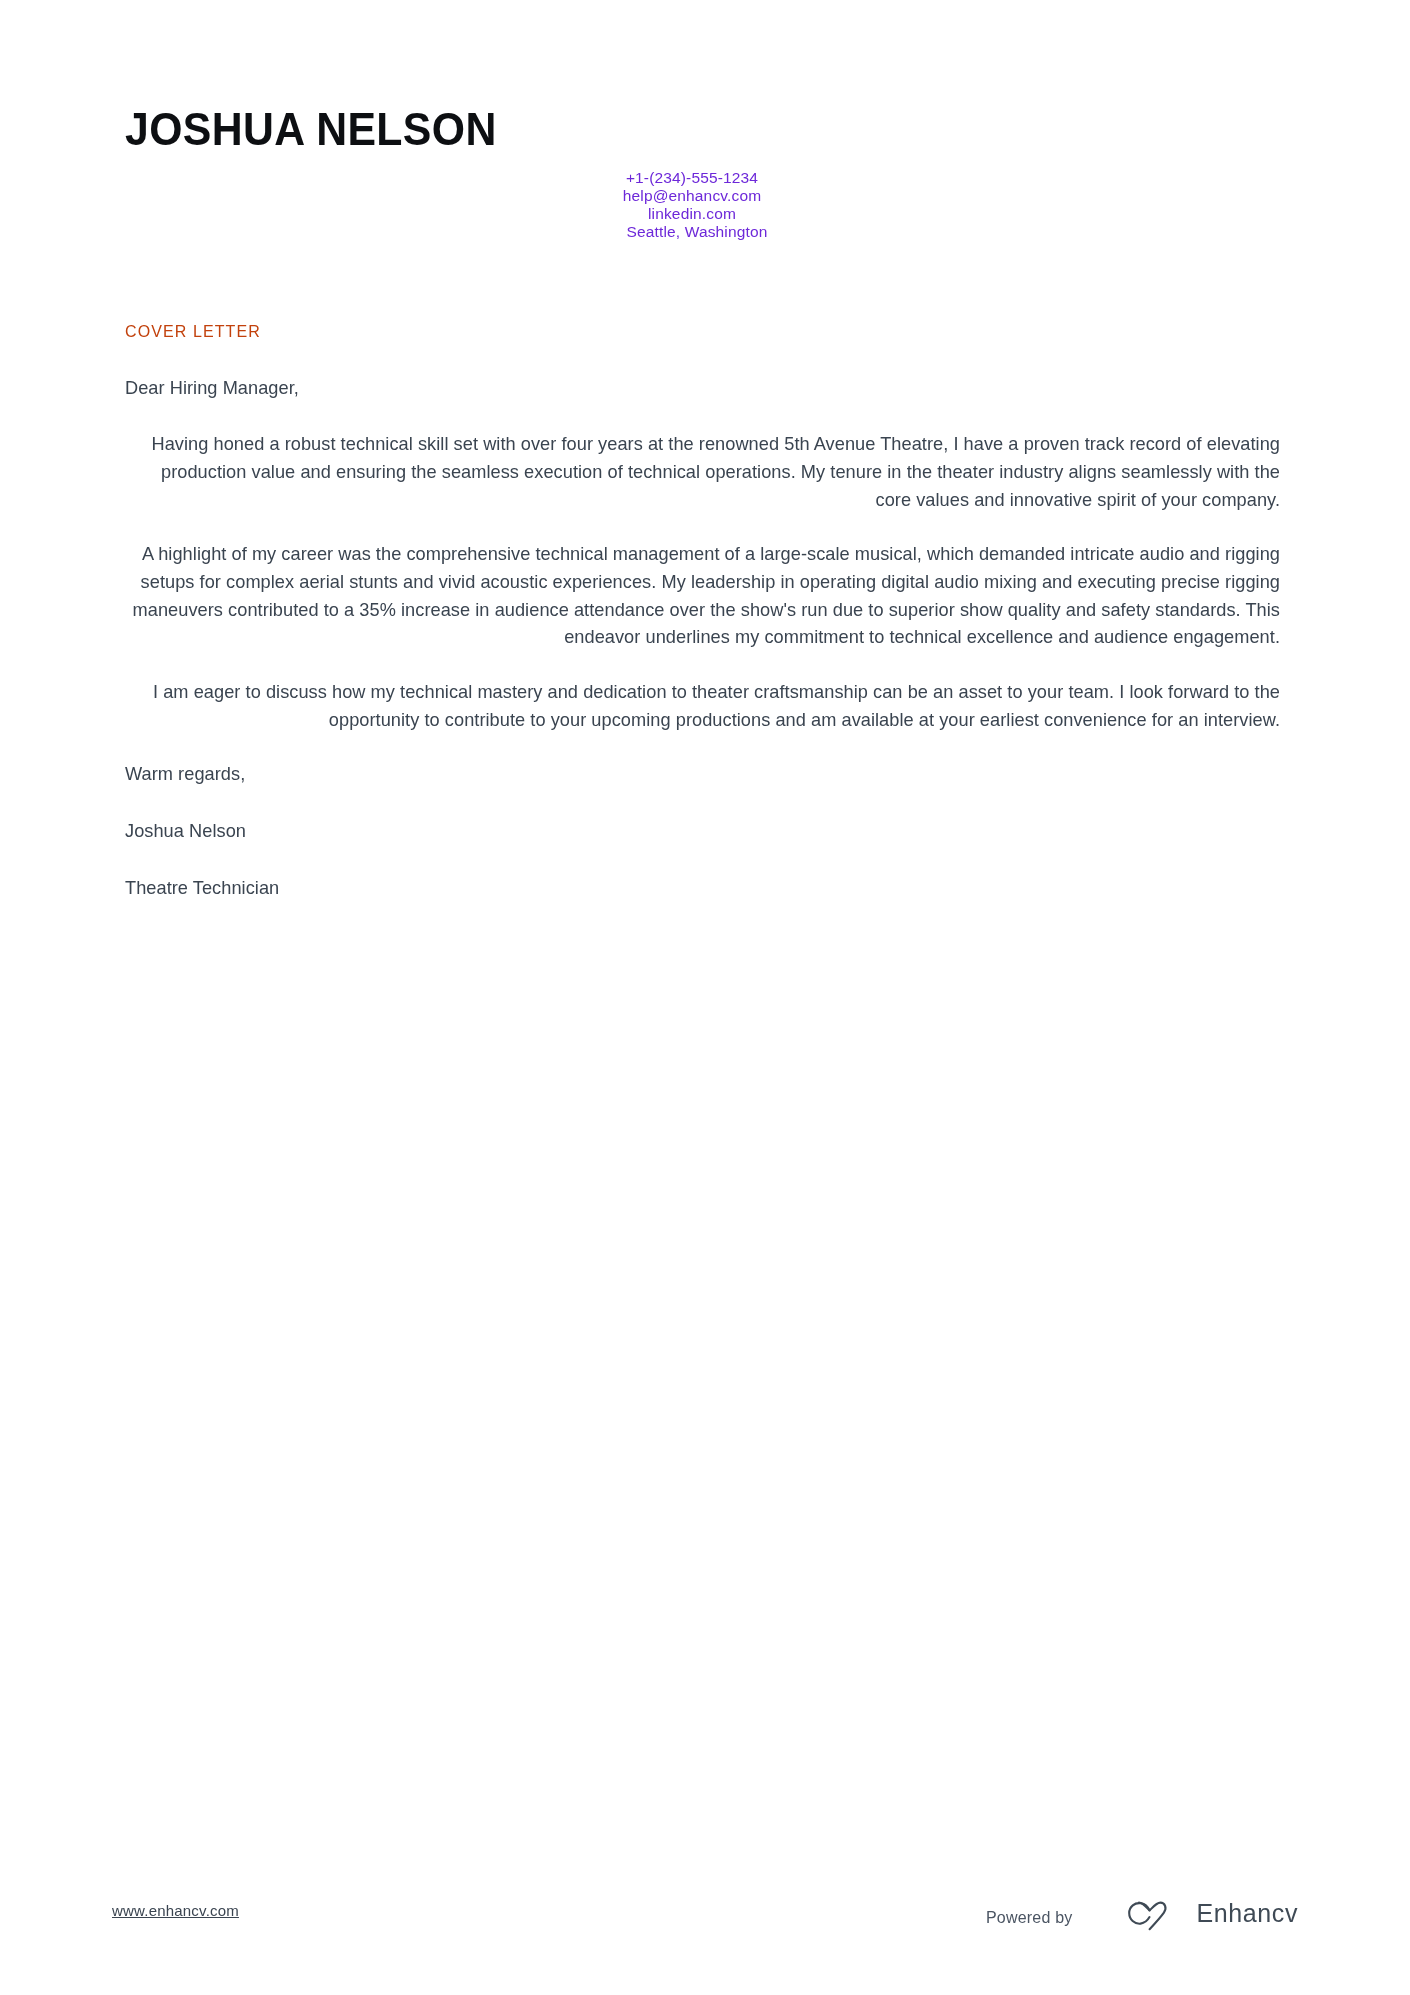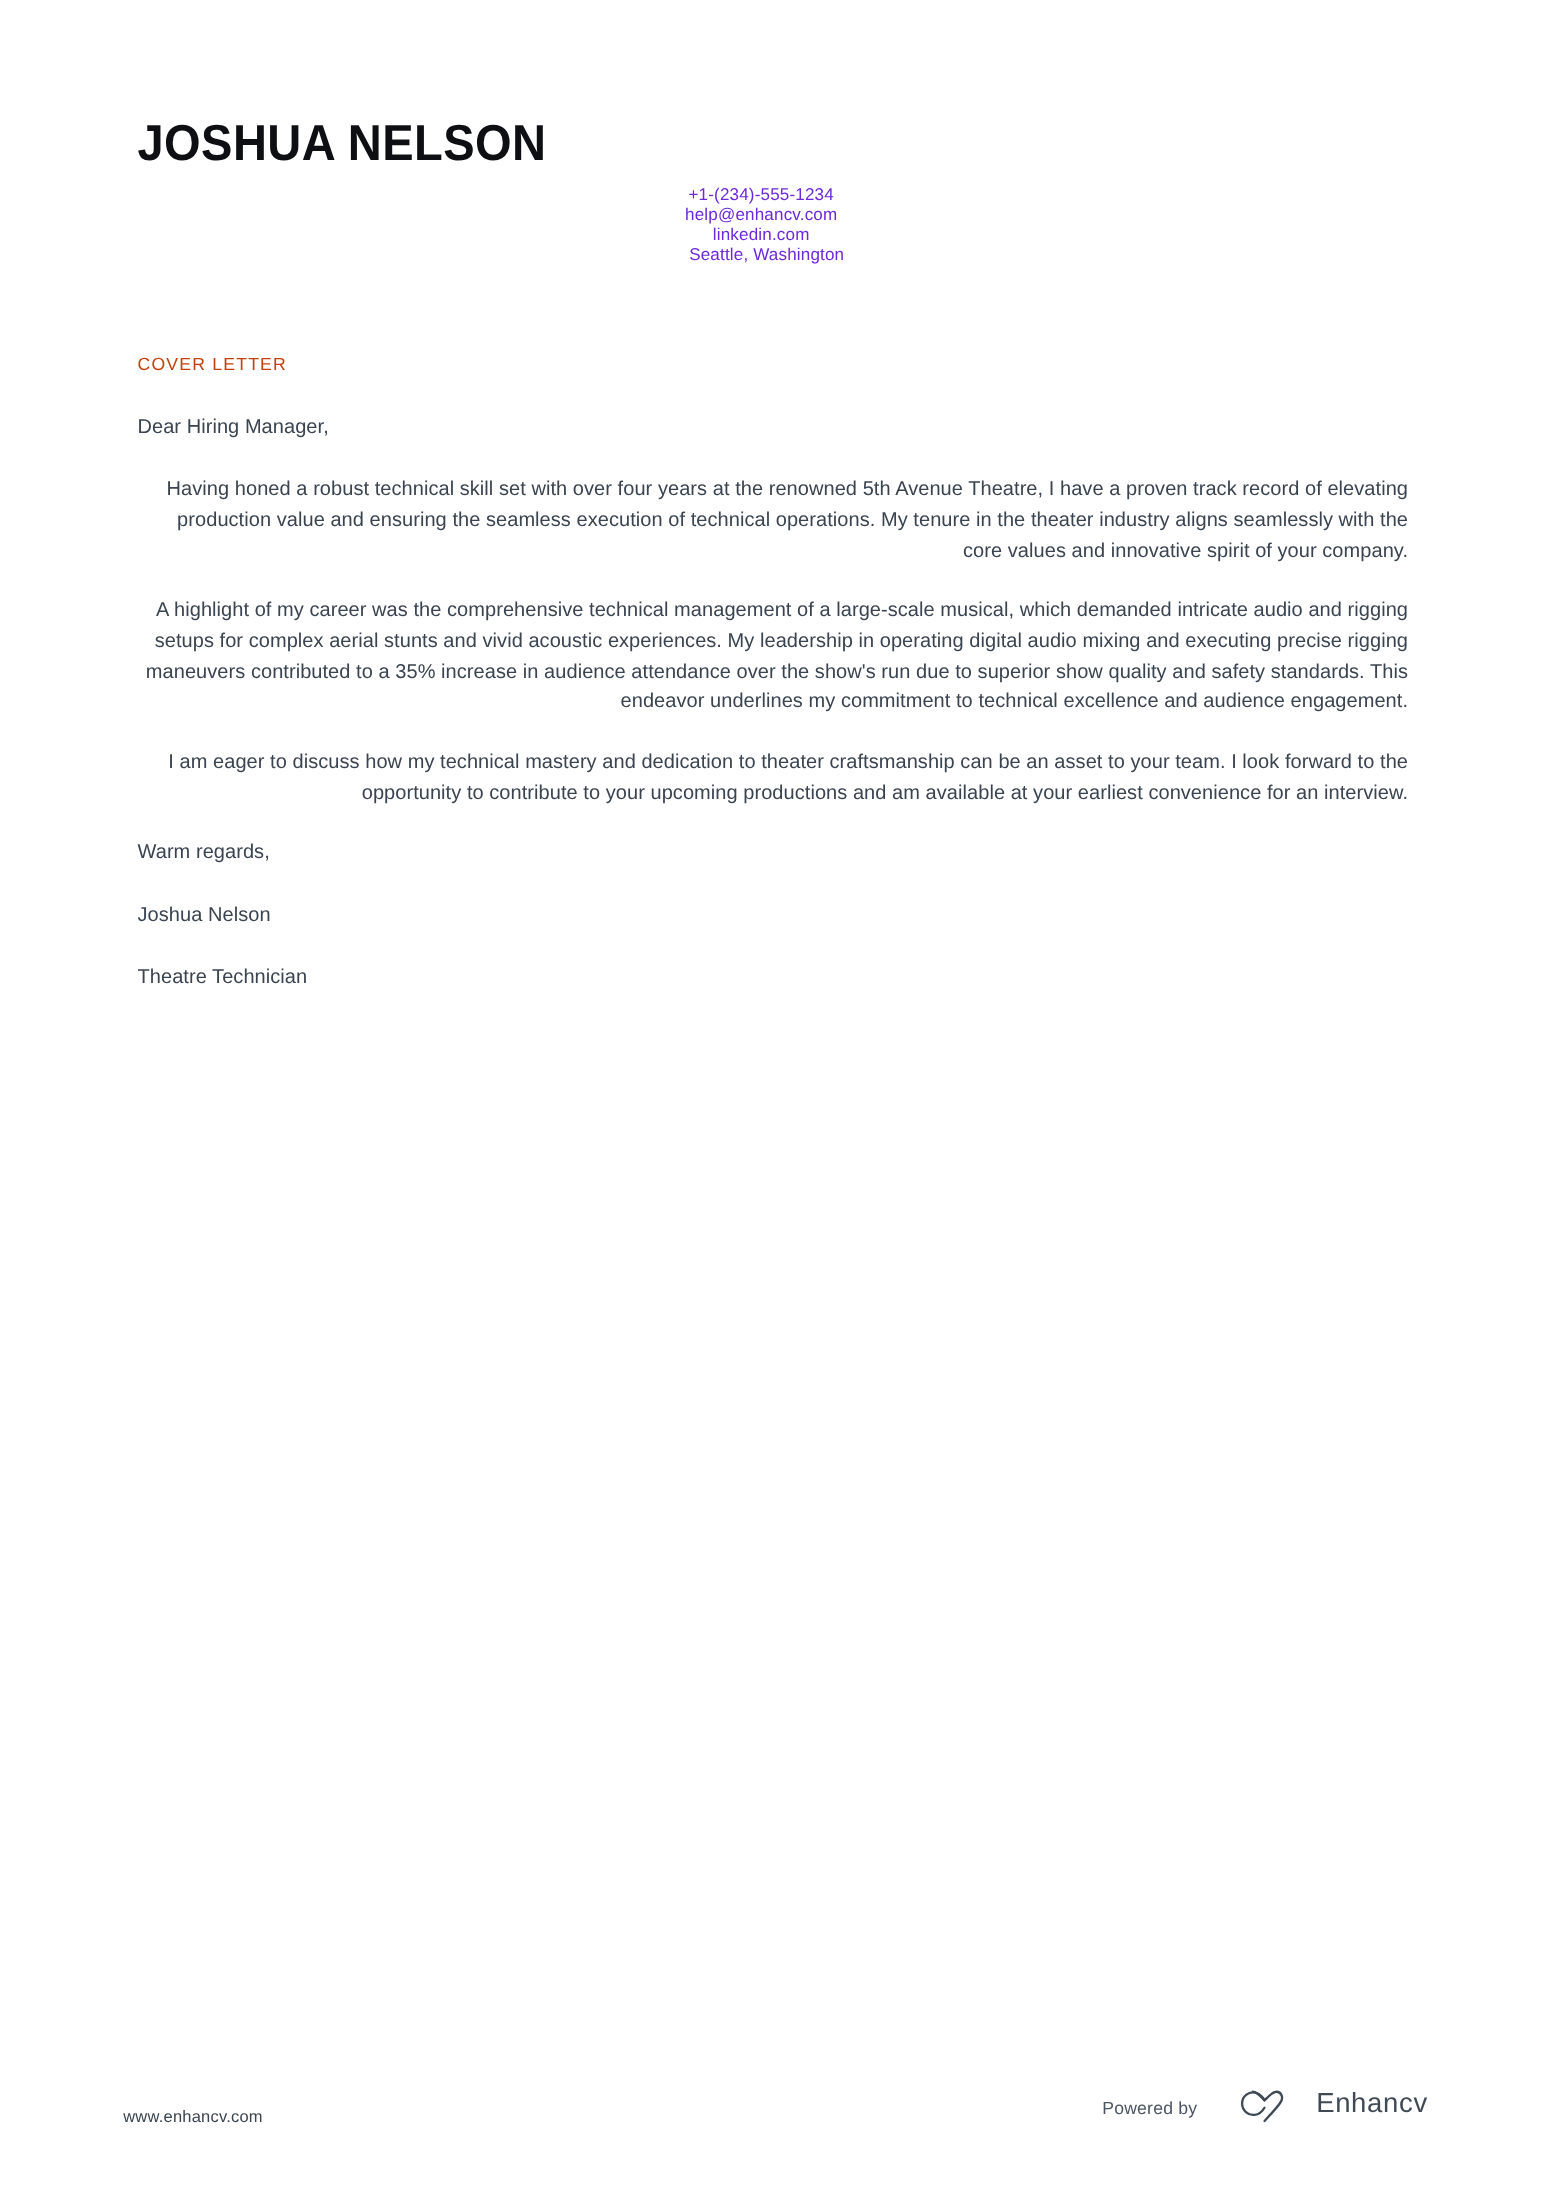--- a/index.html
+++ b/index.html
@@ -101,32 +101,33 @@
   .footer {
     position: absolute;
     left: 0;
     bottom: 0;
     width: 1410px;
     height: 120px;
   }
   .footer-url {
     position: absolute;
     left: 112px;
-    bottom: 62px;
+    bottom: 76px;
     font-size: 15px;
     color: #3a4450;
     letter-spacing: 0.2px;
+    text-decoration: underline;
   }
   .powered {
     position: absolute;
     right: 112px;
     bottom: 58px;
     display: flex;
     align-items: center;
-    gap: 30px;
+    gap: 46px;
   }
   .powered-label {
     font-size: 16px;
     color: #4b5563;
     letter-spacing: 0.2px;
   }
   .brand {
     display: flex;
     align-items: flex-start;
     gap: 16px;

